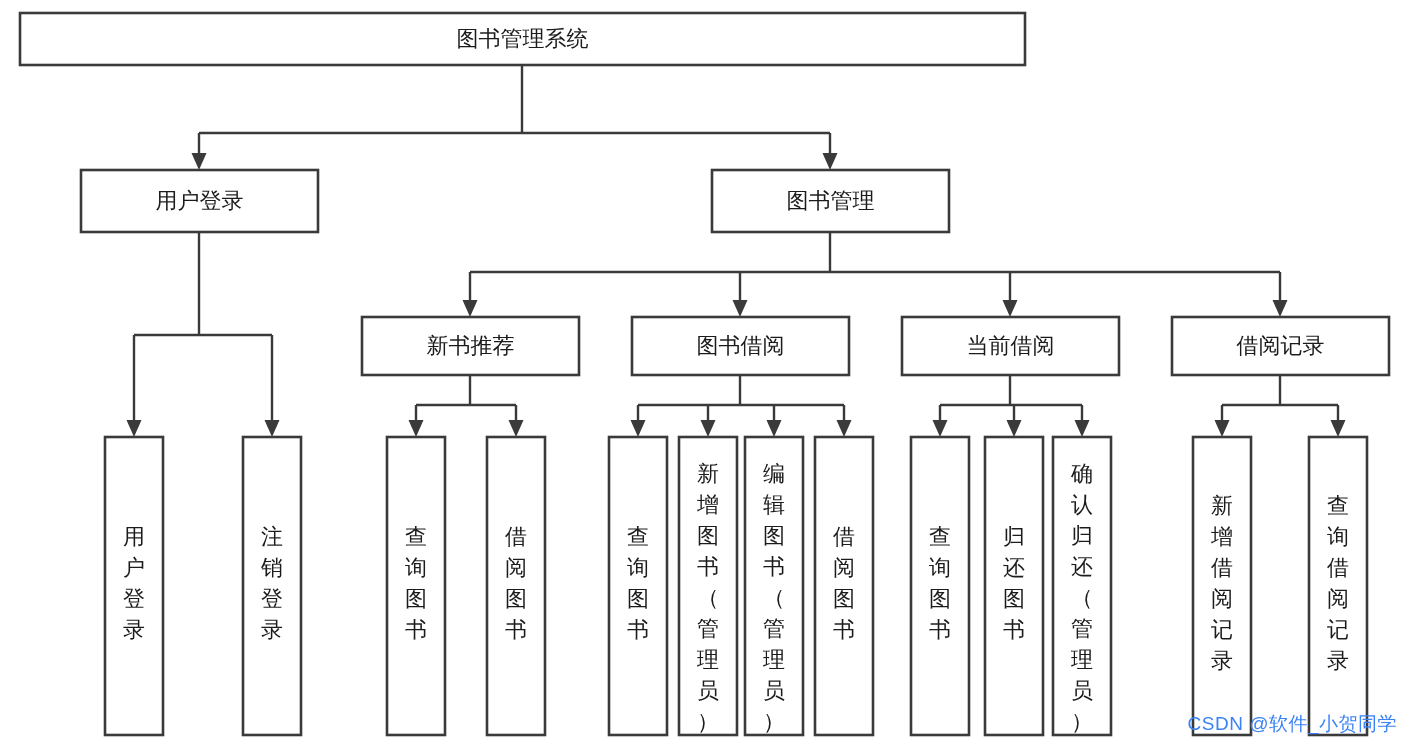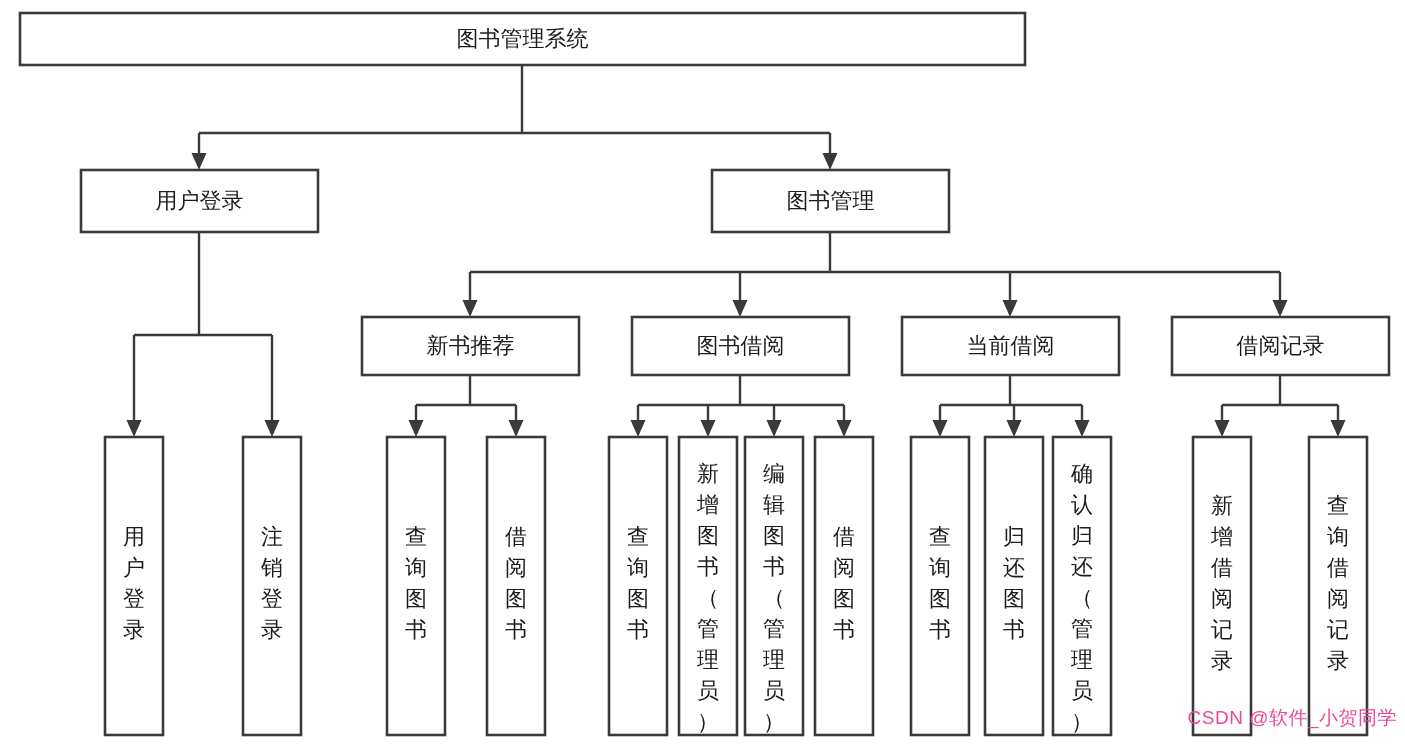--- a/index.html
+++ b/index.html
@@ -55,24 +55,24 @@
     stroke-linecap: butt;
     stroke-linejoin: miter;
   }
   .arrow-head {
     fill: #3a3a3a;
     stroke: none;
   }
   .watermark {
     position: absolute;
     right: 8px;
-    bottom: 16px;
+    bottom: 10px;
     font-family: "Liberation Sans", "DejaVu Sans", sans-serif;
     font-size: 19px;
-    color: #ec4899;
+    color: #3b82f6;
     letter-spacing: 0.5px;
     user-select: none;
     pointer-events: none;
     white-space: pre;
   }
 </style>
 </head>
 <body>
 
 <div id="diagram-root">

